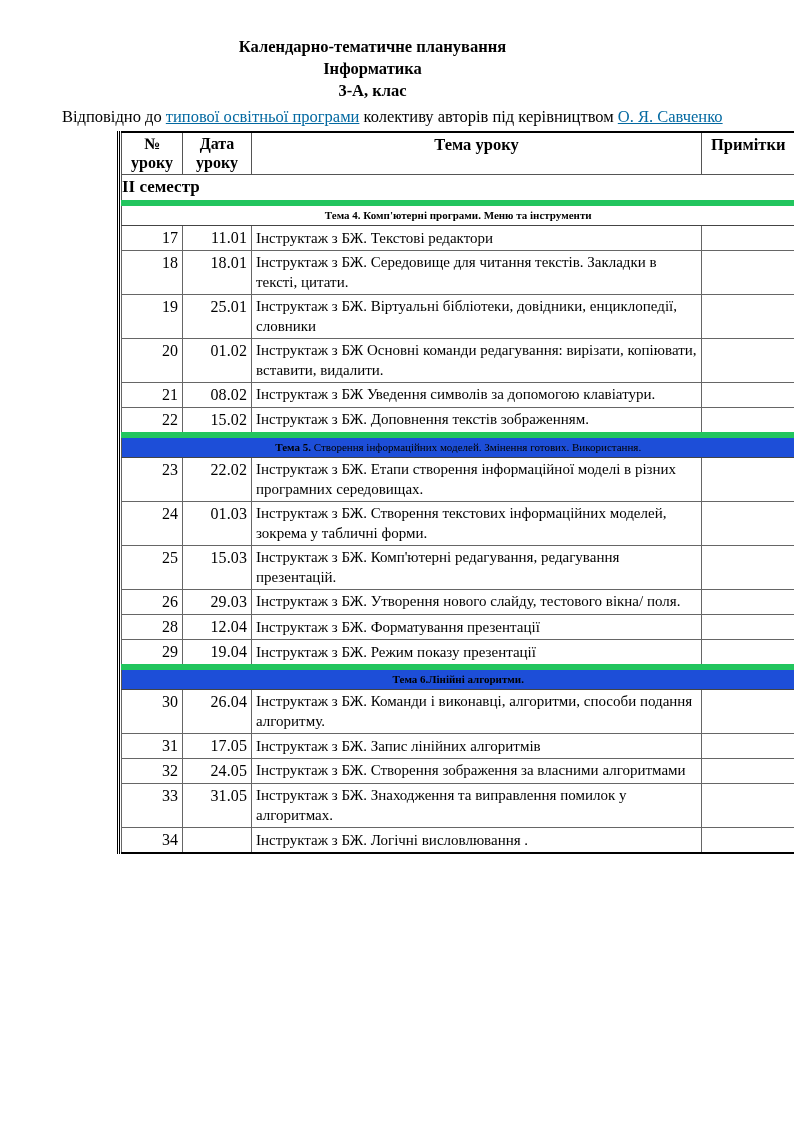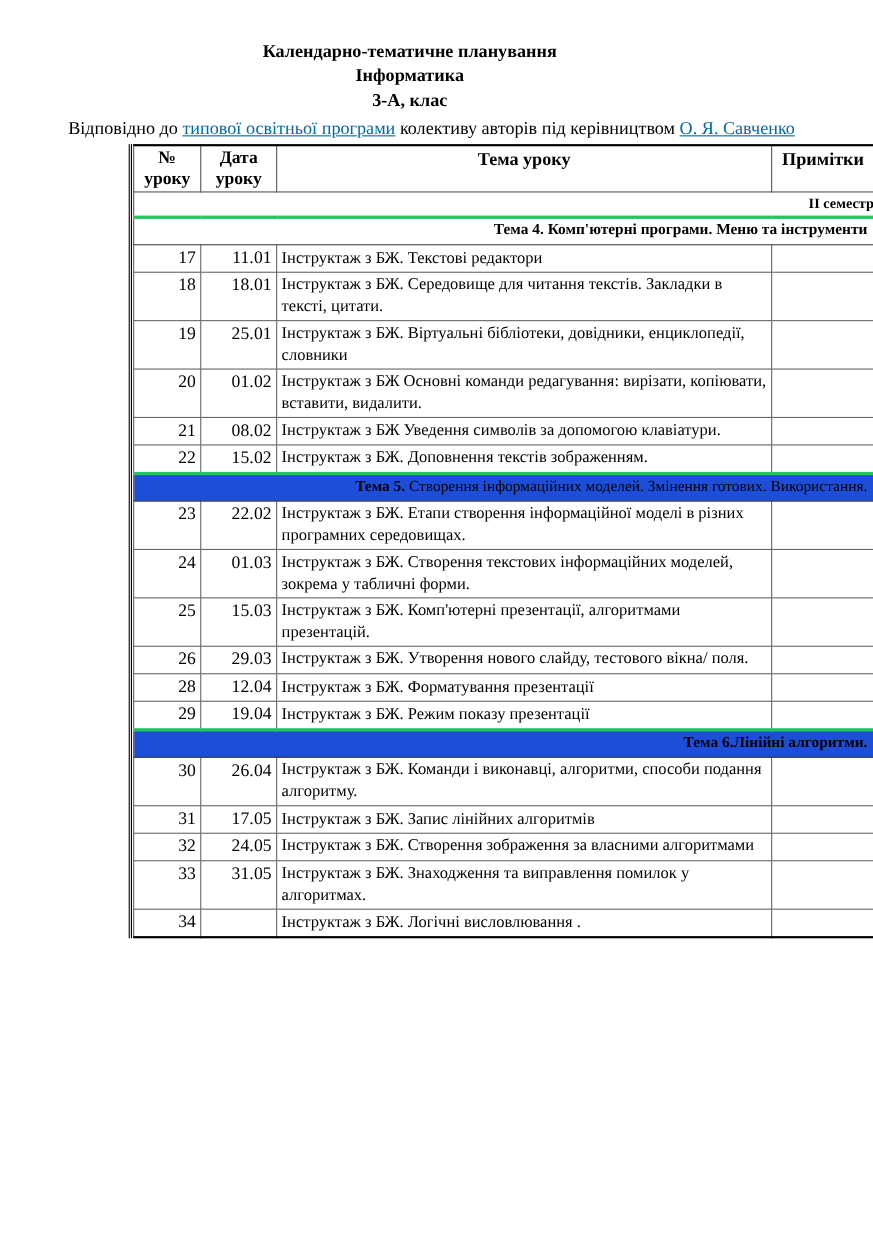--- a/index.html
+++ b/index.html
@@ -90,33 +90,33 @@
     font-weight: bold;
     font-size: 16px;
     line-height: 1.18;
     padding: 3px 2px;
     border: 1px solid #333333;
     border-bottom: 2px solid #000000;
   }
   thead th.th-theme, thead th.th-note { font-size: 16.5px; }
 
   tr.semester td {
-    text-align: right;
+    text-align: left;
     font-weight: bold;
-    font-size: 13px;
+    font-size: 17px;
     padding: 2px 0 3px 0;
     border-top: 1px solid #555555;
     border-bottom: 2px solid #000000;
   }
 
   tr.banner td {
-    text-align: right;
-    font-size: 14px;
+    text-align: center;
+    font-size: 11px;
     padding: 3px 6px 4px 6px;
-    border-top: 3px solid #22c55e;
+    border-top: 6px solid #22c55e;
     border-bottom: 1px solid #444444;
   }
   tr.banner td b { font-weight: bold; }
   tr.banner.white td { background: #ffffff; font-weight: bold; }
   tr.banner.shaded td { background: #1d4ed8; }
 
   td.num, td.date {
     text-align: right;
     vertical-align: top;
     padding-top: 3px;
@@ -227,21 +227,21 @@
           </tr>
           <tr class="lesson">
             <td class="num">24</td>
             <td class="date">01.03</td>
             <td class="theme">Інструктаж з БЖ. Створення текстових інформаційних моделей, зокрема у табличні форми.</td>
             <td class="note"></td>
           </tr>
           <tr class="lesson">
             <td class="num">25</td>
             <td class="date">15.03</td>
-            <td class="theme">Інструктаж з БЖ. Комп'ютерні презентації, алгоритмами презентацій.</td>
+            <td class="theme">Інструктаж з БЖ. Комп'ютерні редагування, редагування презентацій.</td>
             <td class="note"></td>
           </tr>
           <tr class="lesson">
             <td class="num">26</td>
             <td class="date">29.03</td>
             <td class="theme">Інструктаж з БЖ. Утворення нового слайду, тестового вікна/ поля.</td>
             <td class="note"></td>
           </tr>
           <tr class="lesson">
             <td class="num">28</td>

